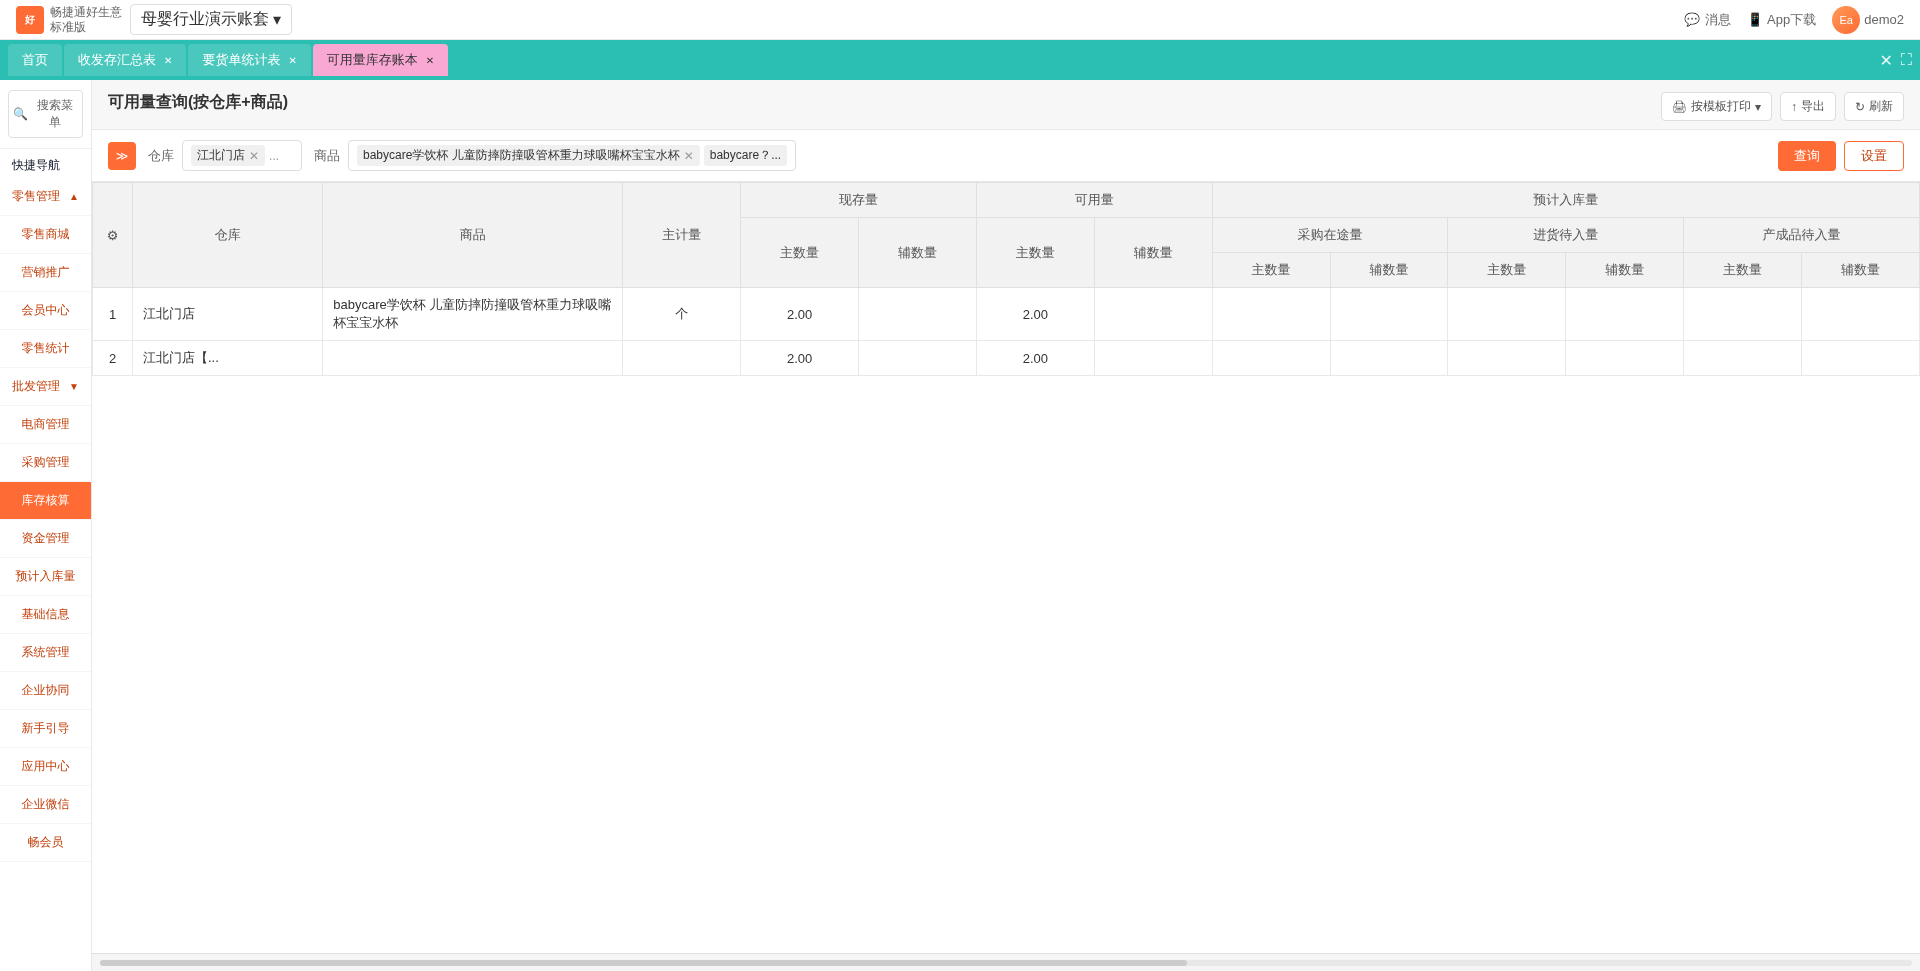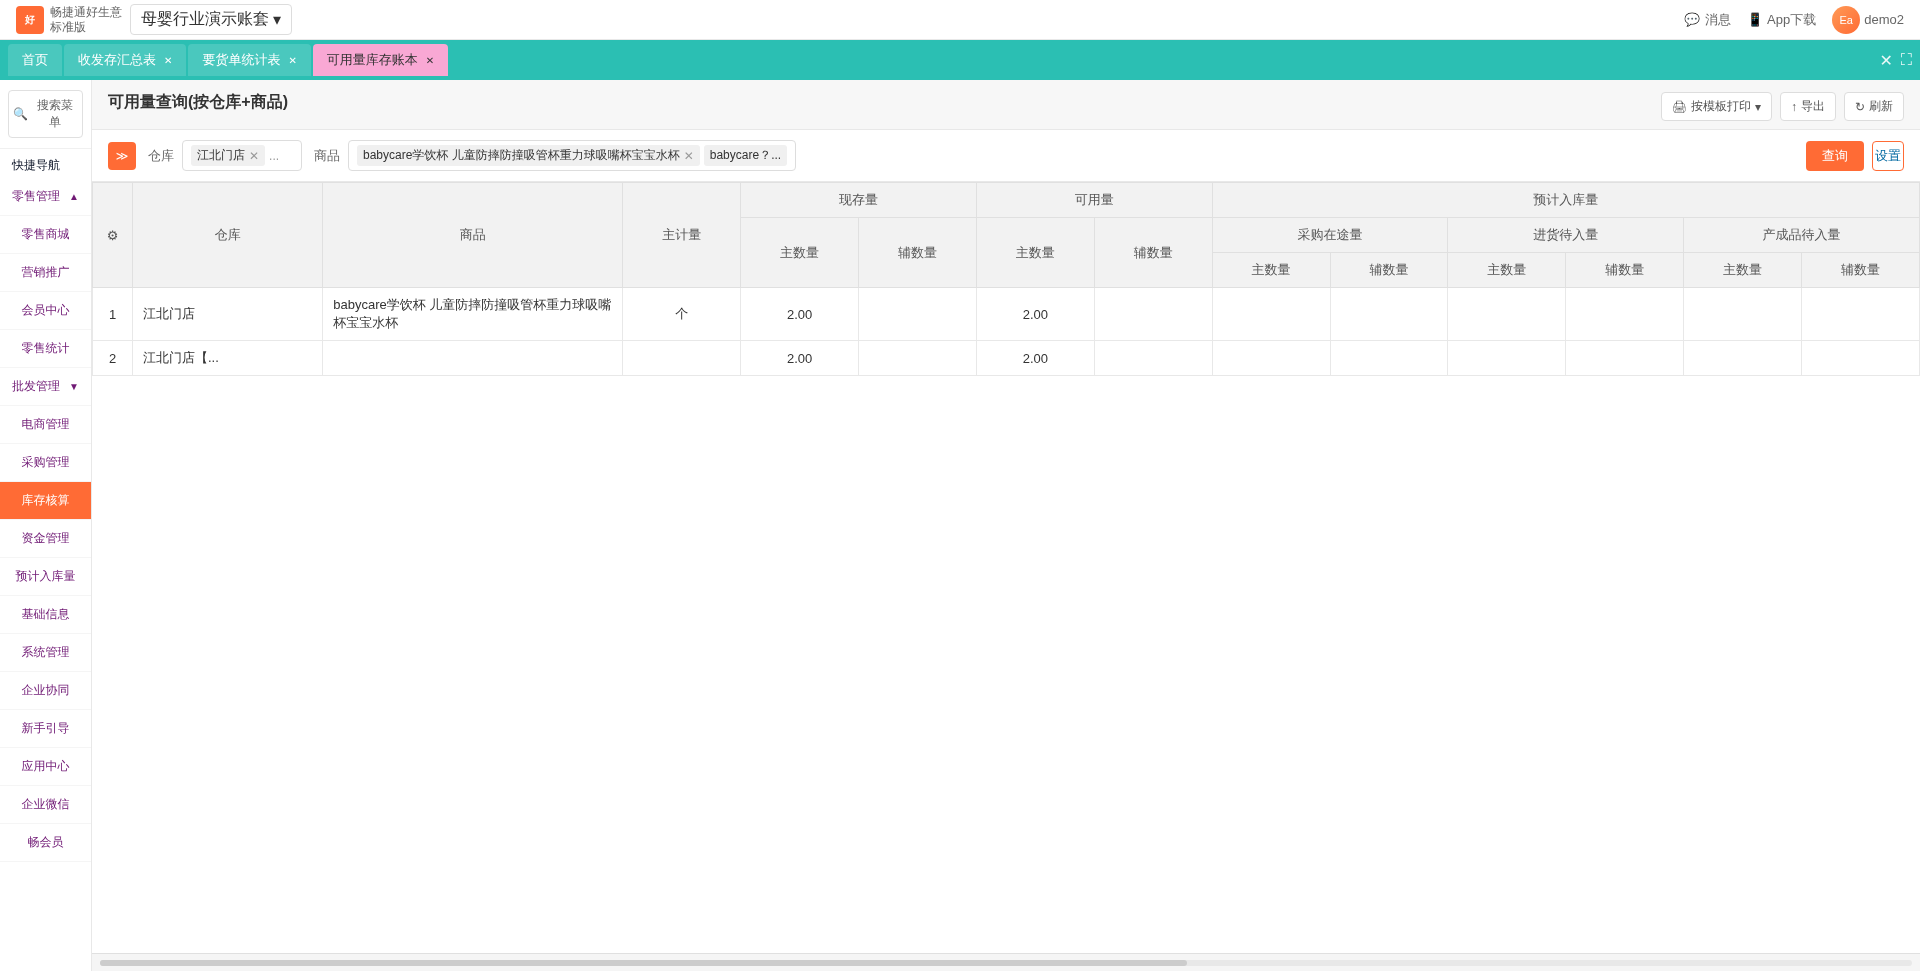--- a/index.html
+++ b/index.html
@@ -26,21 +26,21 @@
     .tab-bar-actions span { color: rgba(255,255,255,0.9); font-size: 16px; cursor: pointer; }
 
     
     .main-layout { display: flex; flex: 1; overflow: hidden; }
 
     
     .sidebar { width: 92px; background: #fff; border-right: 1px solid #e8e8e8; display: flex; flex-direction: column; overflow-y: auto; flex-shrink: 0; }
     .sidebar-search { padding: 10px 8px; border-bottom: 1px solid #f0f0f0; }
     .sidebar-search-btn { width: 100%; padding: 6px 4px; background: #fff; border: 1px solid #e0e0e0; border-radius: 4px; font-size: 12px; color: #666; cursor: pointer; display: flex; align-items: center; justify-content: center; gap: 4px; }
     .sidebar-nav-label { padding: 8px 12px 4px; font-size: 12px; color: #0f172a; }
-    .sidebar-item { padding: 10px 8px; display: flex; flex-direction: column; align-items: center; gap: 4px; cursor: pointer; font-size: 12px; color: #701a75; border-bottom: 1px solid #f5f5f5; }
+    .sidebar-item { padding: 10px 8px; display: flex; flex-direction: column; align-items: center; gap: 4px; cursor: pointer; font-size: 12px; color: #c2410c; border-bottom: 1px solid #f5f5f5; }
     .sidebar-item.active { background: #ff6b35; color: #fff; }
     .sidebar-item.has-arrow { flex-direction: row; justify-content: space-between; padding: 10px 12px; }
     .sidebar-item.has-arrow .arrow { font-size: 10px; }
 
     
     .content { flex: 1; display: flex; flex-direction: column; overflow: hidden; }
 
     
     .page-header { padding: 12px 16px 8px; background: #f7f7f7; border-bottom: 1px solid #e8e8e8; display: flex; justify-content: space-between; flex-shrink: 0; }
     .page-title { font-size: 16px; font-weight: bold; color: #333; }
@@ -51,21 +51,21 @@
     .filter-bar { padding: 10px 16px; background: #fff; border-bottom: 1px solid #e8e8e8; display: flex; align-items: center; gap: 12px; flex-shrink: 0; }
     .filter-expand-btn { width: 28px; height: 28px; background: #ff6b35; border-radius: 4px; display: flex; align-items: center; justify-content: center; color: white; cursor: pointer; font-size: 12px; flex-shrink: 0; }
     .filter-group { display: flex; align-items: center; gap: 8px; }
     .filter-label { font-size: 13px; color: #666; white-space: nowrap; }
     .filter-input { display: flex; align-items: center; gap: 4px; padding: 4px 8px; border: 1px solid #ddd; border-radius: 4px; min-width: 120px; font-size: 12px; background: #fff; }
     .filter-tag { background: #f0f0f0; padding: 2px 6px; border-radius: 3px; font-size: 12px; display: flex; align-items: center; gap: 4px; }
     .filter-tag-close { cursor: pointer; color: #999; }
     .filter-more { color: #999; cursor: pointer; font-size: 12px; }
     .filter-actions { margin-left: auto; display: flex; gap: 8px; }
     .btn-query { padding: 5px 16px; background: #ff6b35; color: #fff; border: none; border-radius: 4px; cursor: pointer; font-size: 13px; }
-    .btn-setting { padding: 5px 2px; background: #fff; color: #0369a1; border: 1px solid #ff6b35; border-radius: 4px; cursor: pointer; font-size: 13px; }
+    .btn-setting { padding: 5px 16px; background: #fff; color: #c2410c; border: 1px solid #ff6b35; border-radius: 4px; cursor: pointer; font-size: 13px; }
 
     
     .table-area { flex: 1; overflow: auto; padding: 0; background: #fff; }
     .data-table { width: 100%; border-collapse: collapse; font-size: 13px; }
     .data-table th { background: #f2f2f2; padding: 8px 10px; text-align: center; border: 1px solid #e0e0e0; font-weight: normal; color: #555; white-space: nowrap; }
     .data-table td { padding: 8px 10px; border: 1px solid #e8e8e8; text-align: center; color: #333; }
     .data-table .header-group { background: #f5f5f5; }
     .data-table .sub-header { background: #fafafa; }
     .th-settings { width: 40px; }
 

